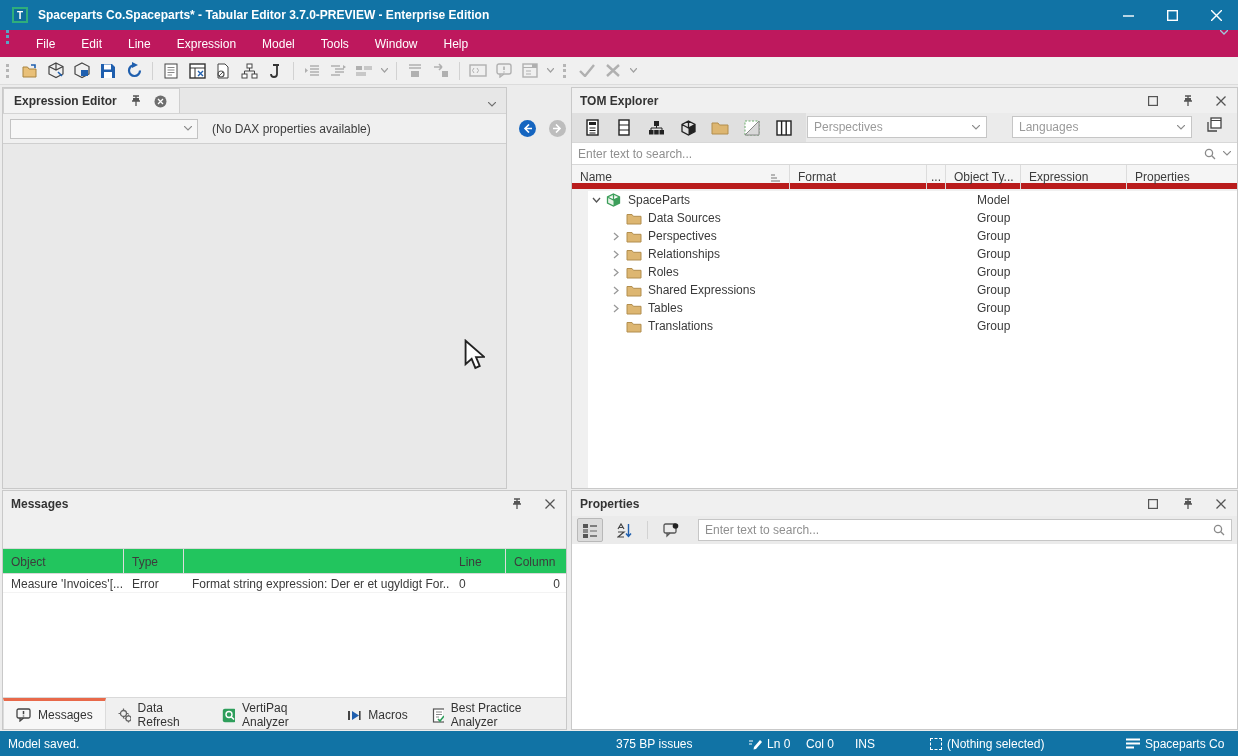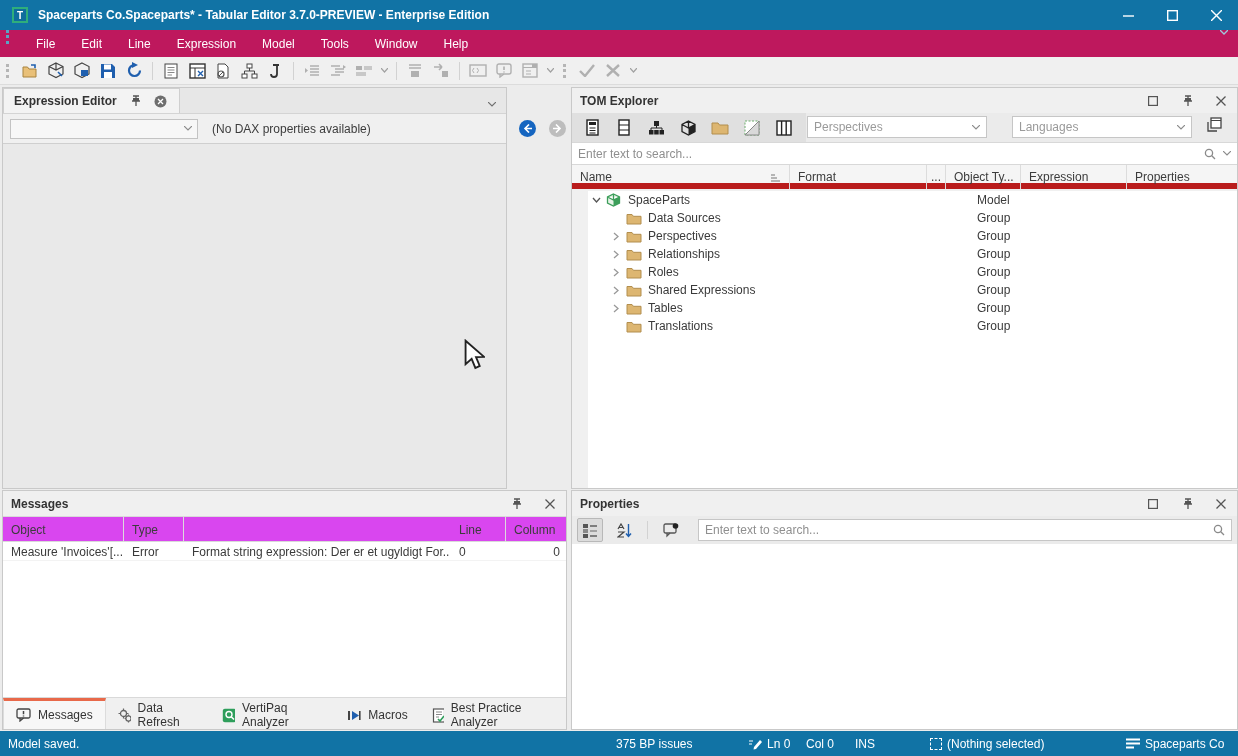--- a/index.html
+++ b/index.html
@@ -64,21 +64,21 @@
   .col-cell { position:absolute; top:0; height:24px; display:flex; align-items:center; padding-left:8px; color:#3c3c3c; border-right:1px solid #dcdcdc; }
   .tree-area { position:absolute; left:0; top:103px; right:0; bottom:0; background:#fff;margin-left:16px; }
   .tree-row { height:18px; display:flex; align-items:center; position:relative; }
   .exp { width:16px; display:flex; align-items:center; justify-content:center; }
   .indent1 { margin-left:20px; }
   .tree-icon { width:16px; height:14px; margin:0 6px 0 2px; display:flex; align-items:center; }
   .tree-type { position:absolute; left:389px; }
 
   
   #messages-panel { left:2px; top:405px; width:565px; height:240px; display:flex; flex-direction:column; }
-  .msg-cols { height:26px; background:#d946ef; border-top:1px solid #d9d9d9; border-bottom:1px solid #d9d9d9; position:relative; }
+  .msg-cols { height:26px; background:#22c55e; border-top:1px solid #d9d9d9; border-bottom:1px solid #d9d9d9; position:relative;margin-top:32px; }
   .msg-col { position:absolute; top:0; height:25px; display:flex; align-items:center; padding-left:8px; border-right:1px solid #dcdcdc; color:#3c3c3c; }
   .msg-body { flex:1; background:#fff; overflow:hidden; }
   .msg-group { height:19px; background:#f5f5f5; display:flex; align-items:center; font-weight:bold; color:#222; }
   .msg-row { height:19px; position:relative; background:#fff; border-bottom:1px solid #f3f3f3; }
   .msg-cell { position:absolute; top:0; height:19px; display:flex; align-items:center; }
   .bottom-tabs { height:32px; background:#f0f0f0; border-top:1px solid #d9d9d9; display:flex; align-items:stretch; }
   .btab { display:flex; align-items:center; gap:7px; padding:0 12px; color:#333; border-top:3px solid transparent; }
   .btab.active { background:#f7f7f7; border-left:1px solid #dcdcdc; border-right:1px solid #dcdcdc; border-top:3px solid #e8694a; }
 
   

